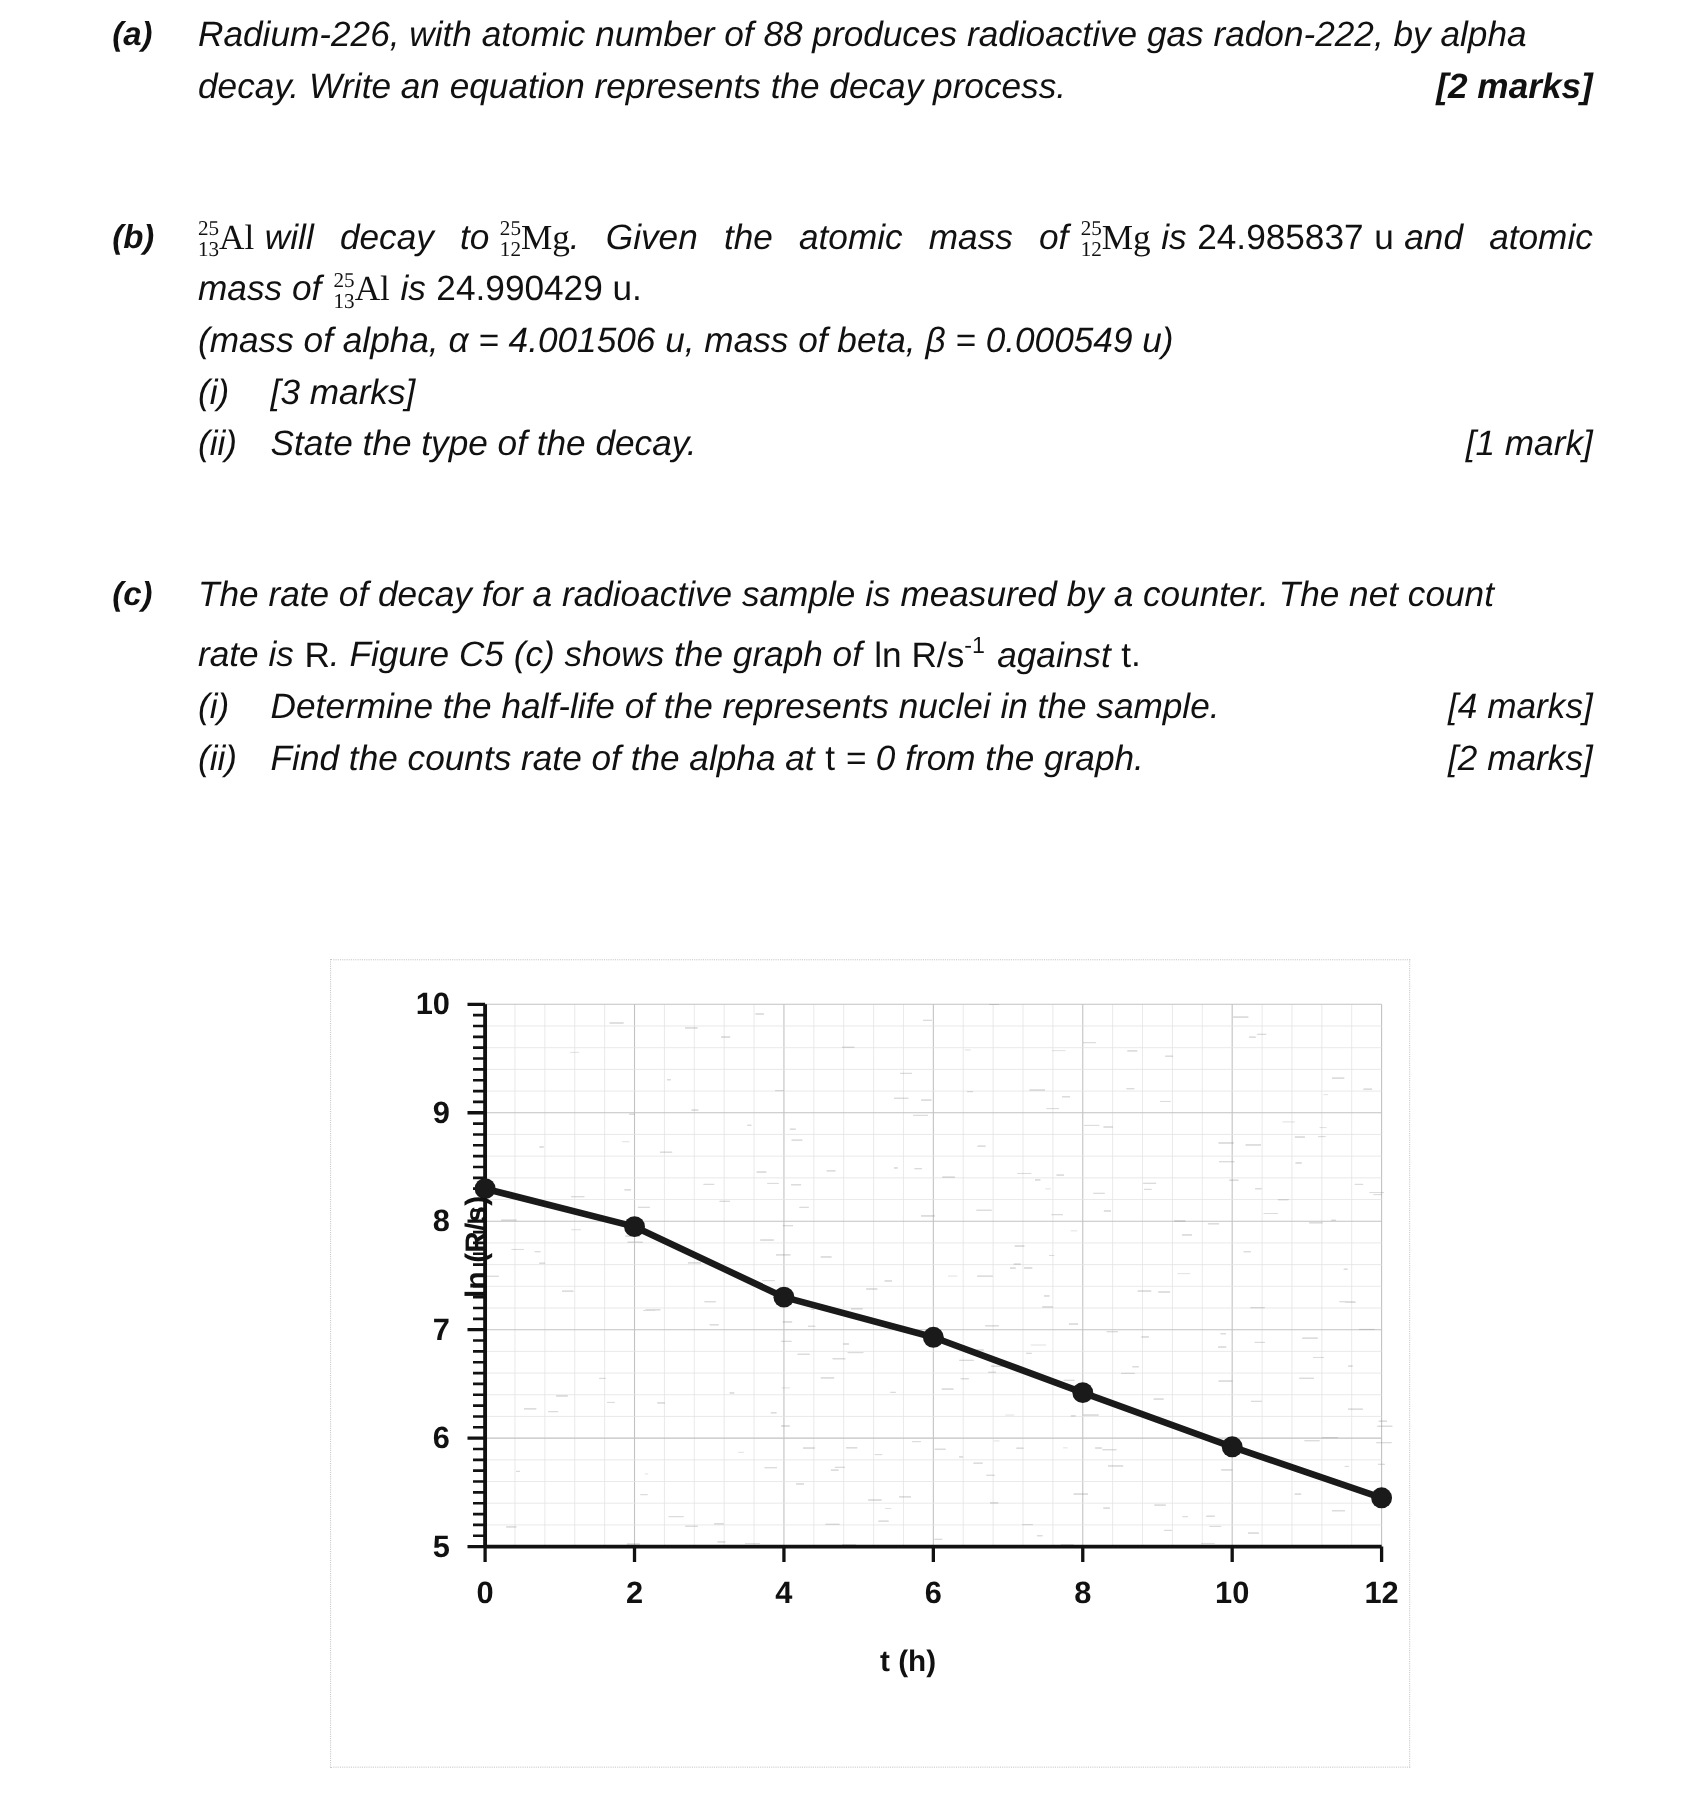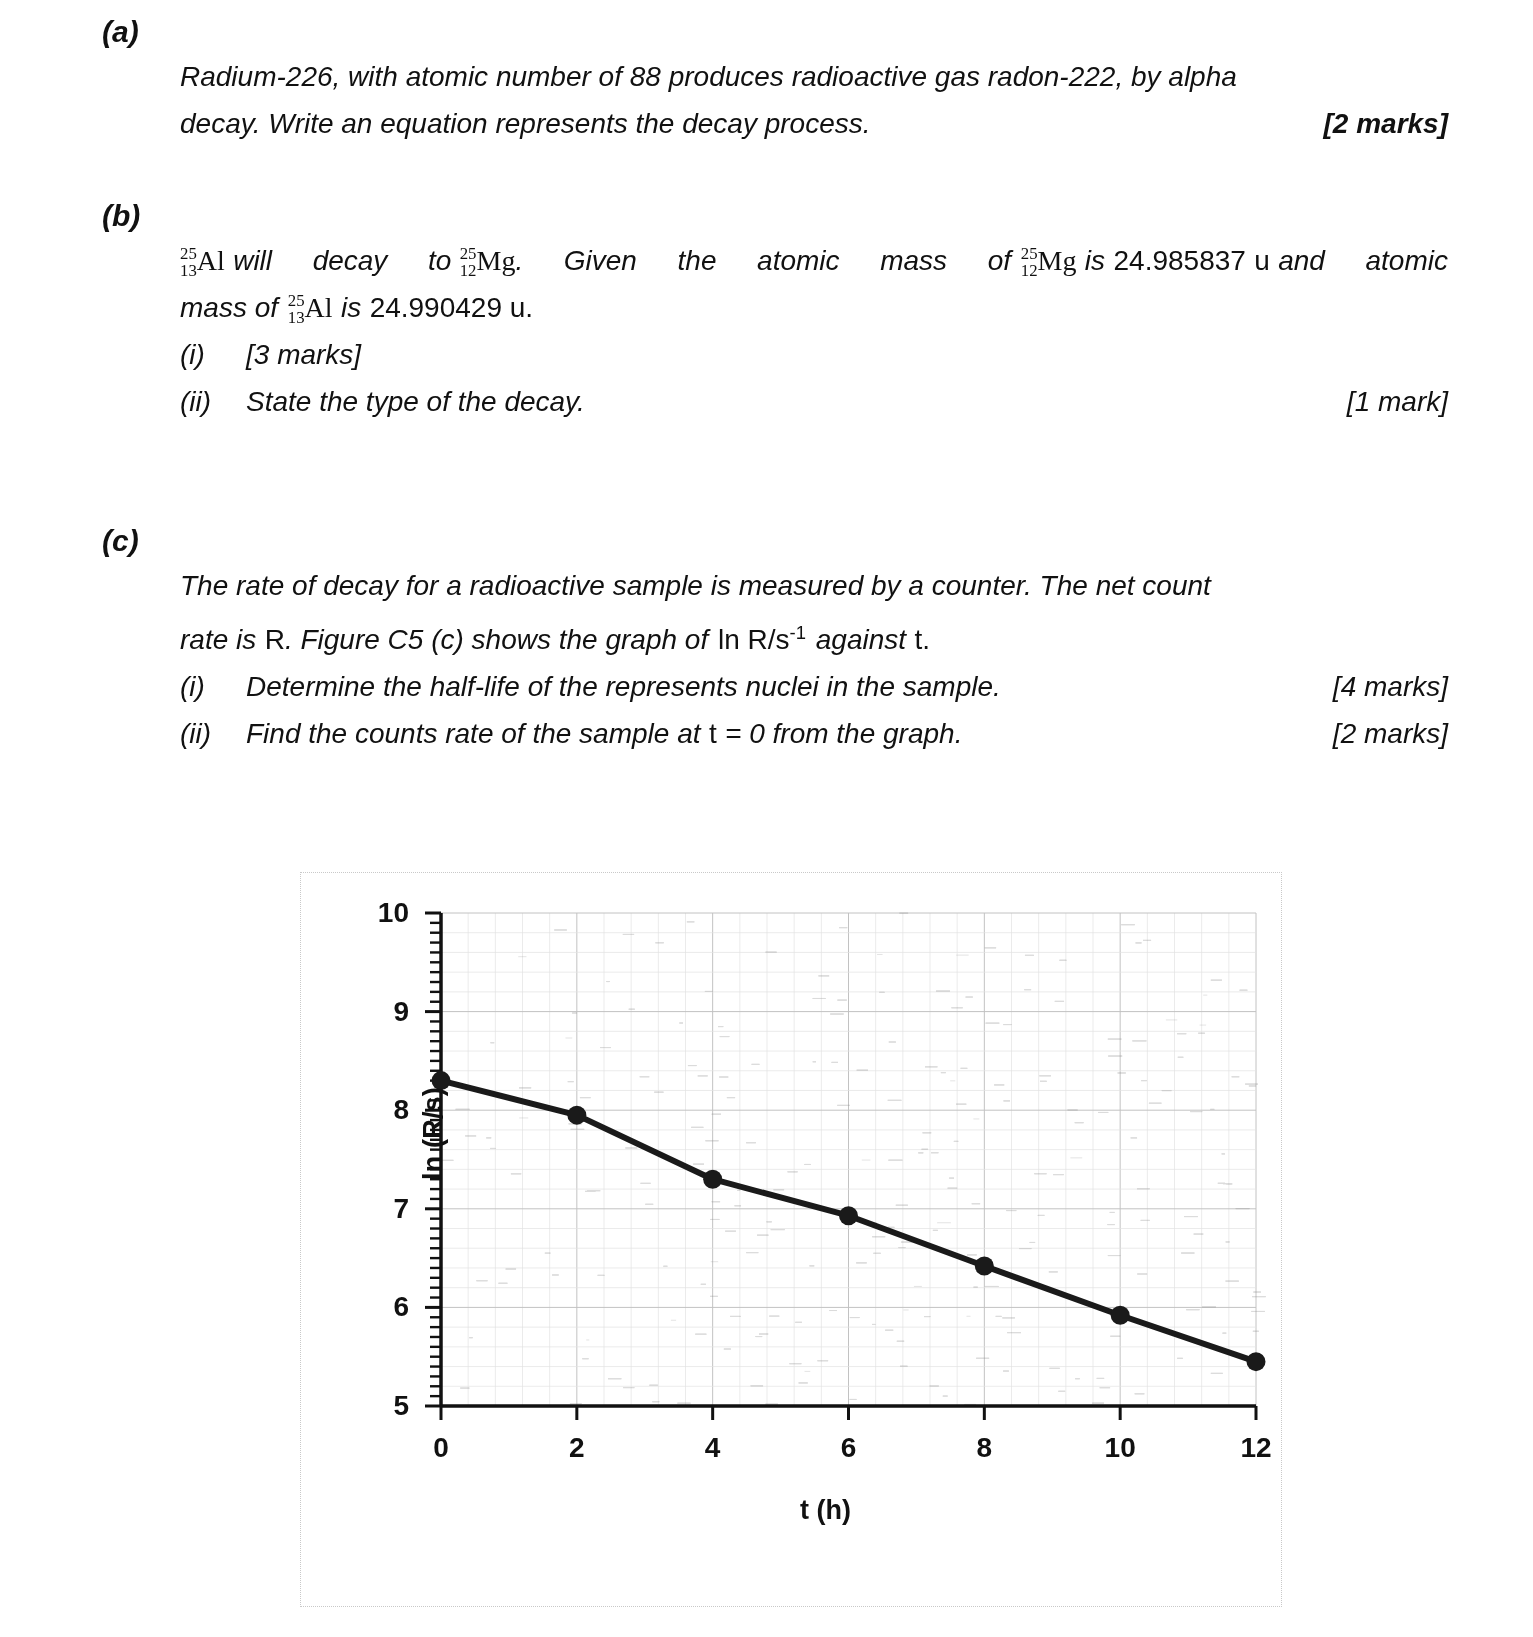--- a/index.html
+++ b/index.html
@@ -27,23 +27,22 @@
     flex: 0 0 92px;
     font-style: italic;
     font-weight: 700;
     font-size: 30px;
     line-height: 47px;
     padding-left: 14px;
     box-sizing: border-box;
   }
   .qbody {
     flex: 1 1 auto;
-    font-size: 28px;
+    font-size: 32px;
     line-height: 47px;
-    margin-top: 45px;
   }
   .it { font-style: italic; }
   .up { font-style: normal; text-align: right; }
   .marks {
     font-style: italic;
     font-weight: 700;
     float: right;
     white-space: nowrap;
   }
   .rowline { display: block; }
@@ -160,20 +159,21 @@
   <div class="qbody">
 
     <span class="rowline" style="text-align:justify; text-align-last:justify;">
       <span class="nuc"><span class="pre"><span>25</span><span>13</span></span><span class="sym">Al</span></span><span class="it" style="margin:0 .3em;">will decay to</span><span class="nuc"><span class="pre"><span>25</span><span>12</span></span><span class="sym">Mg</span></span><span class="it">. Given the atomic mass of</span><span class="nuc" style="margin-left:.35em;"><span class="pre"><span>25</span><span>12</span></span><span class="sym">Mg</span></span><span class="it" style="margin:0 .3em;">is</span><span class="up">24.985837</span><span class="up" style="margin:0 .3em;">u</span><span class="it">and atomic</span>
     </span>
 
     <span class="rowline">
       <span class="it">mass of</span><span class="nuc" style="margin-left:.35em;"><span class="pre"><span>25</span><span>13</span></span><span class="sym">Al</span></span><span class="it" style="margin:0 .3em;">is</span><span class="up">24.990429 u.</span>
     </span>
 
+    <span class="rowline it">(mass of alpha, α = 4.001506 u, mass of beta, β = 0.000549 u)</span>
 
     <span class="subrow">
       <span class="subidx">(i)</span>
       <span class="submarks">[3 marks]</span>
     </span>
 
     <span class="subrow">
       <span class="subidx">(ii)</span>
       <span class="subtxt">State the type of the decay.</span>
       <span class="submarks">[1 mark]</span>
@@ -194,21 +194,21 @@
 
     <span class="subrow">
       <span class="subidx">(i)</span>
       <span class="subtxt">Determine the half-life of the represents nuclei in the sample.</span>
       <span class="submarks">[4 marks]</span>
     </span>
 
     <span class="subrow">
       <span class="subidx">(ii)</span>
       <span class="subtxt">
-        <span class="it">Find the counts rate of the sample at</span><span class="up" style="margin-left:.3em;">t</span><span class="it" style="margin-left:.3em;">= 0 from the graph.</span>
+        <span class="it">Find the counts rate of the alpha at</span><span class="up" style="margin-left:.3em;">t</span><span class="it" style="margin-left:.3em;">= 0 from the graph.</span>
       </span>
       <span class="submarks">[2 marks]</span>
     </span>
 
   </div>
 </div>
 
 <div id="figure">
   <div id="plotwrap">
     <svg id="chart-svg" width="982" height="735" viewBox="0 0 982 735" style="position:absolute;left:0;top:0;">

